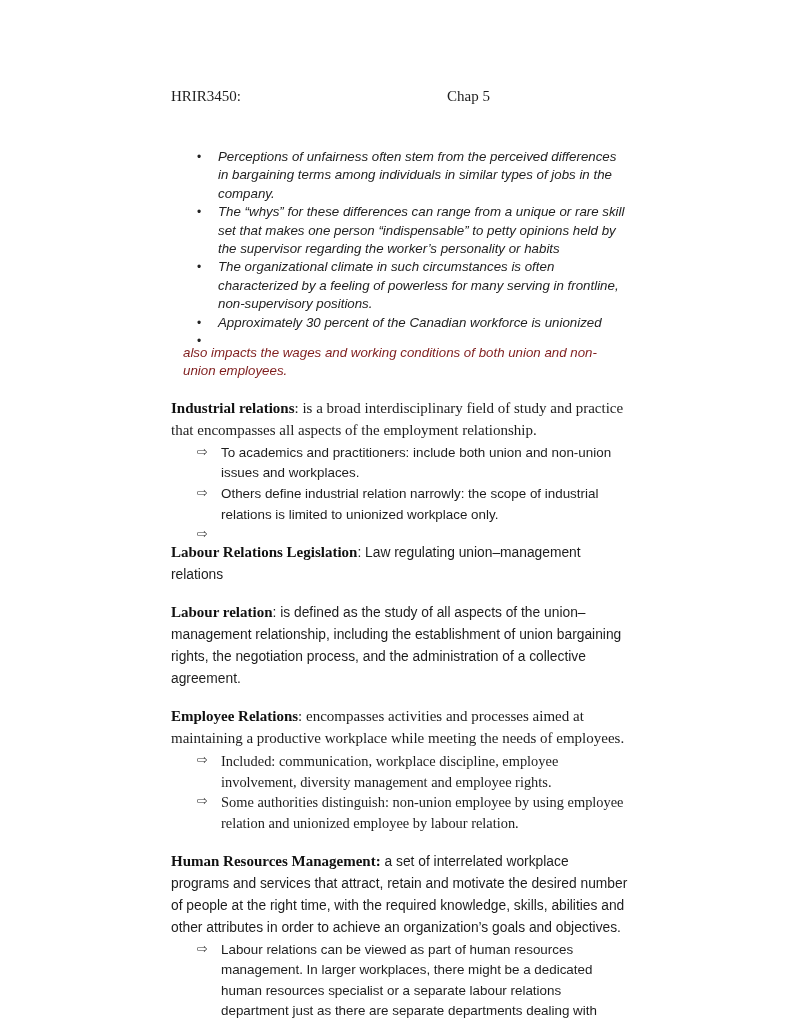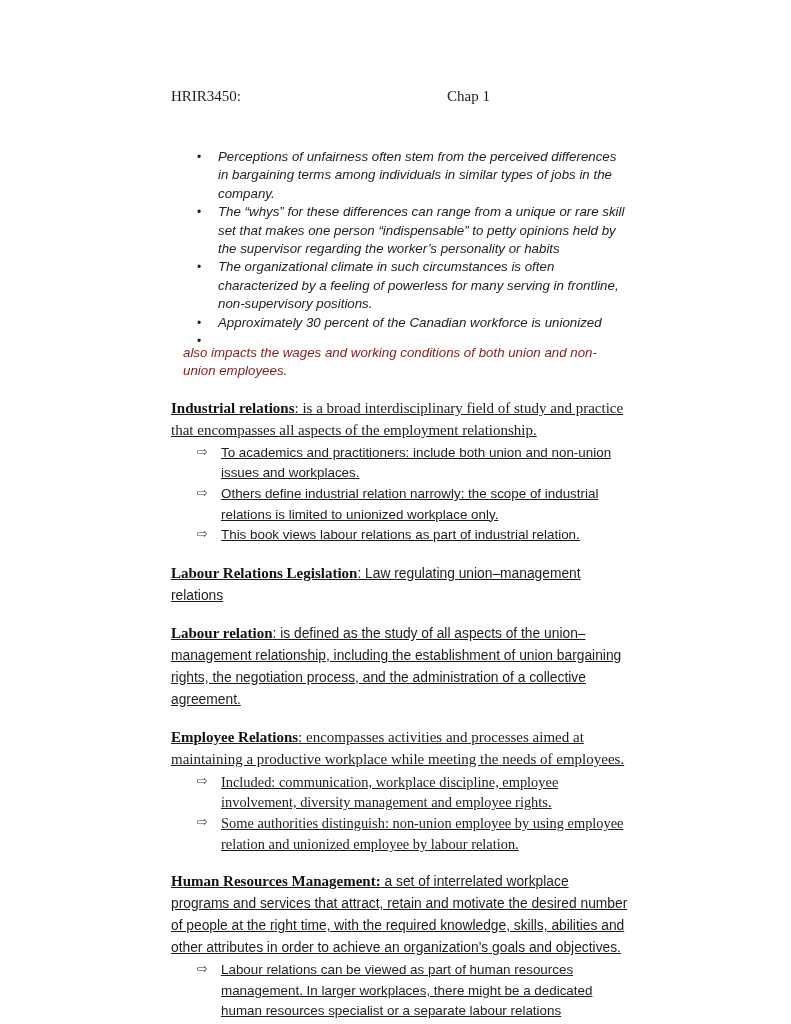--- a/index.html
+++ b/index.html
@@ -27,41 +27,41 @@
   ul.intro .dot{position:absolute;left:26px;top:0;font-style:normal;font-size:12px;}
   .hanging{margin:12px;font-family:"Liberation Sans",sans-serif;font-style:italic;
     font-size:13.3px;line-height:18.4px;color:#7f1d1d;}
 
   
   h1.sec{margin:22px 0 0 0;text-align:center;
     font-family:"Liberation Sans",sans-serif;font-weight:bold;
     font-size:15.6px;line-height:20px;color:#111;}
 
   
-  .def{margin-top:16px;text-decoration:underline;}
+  .def{margin-top:16px;}
   .def p.dp{margin:0;line-height:21px;}
   .term{font-family:"Liberation Serif",serif;font-weight:bold;font-size:15px;color:#111;}
   .rest-serif{font-family:"Liberation Serif",serif;font-size:15px;}
   .rest-sans{font-family:"Liberation Sans",sans-serif;font-size:13.8px;}
 
   ul.subs{list-style:none;margin:2px 0 0 0;padding:0;line-height:20.6px;}
   ul.subs.sans{font-family:"Liberation Sans",sans-serif;font-size:13.4px;}
   ul.subs.serif{font-family:"Liberation Serif",serif;font-size:14.4px;}
   ul.subs li{position:relative;padding-left:50px;}
   ul.subs .arrow{position:absolute;left:26px;top:-1px;font-size:12.5px;color:#333;
     font-family:"DejaVu Sans",sans-serif;}
 </style>
 </head>
 <body>
 
 <div class="page">
 
   <div class="header">
     <span class="course">HRIR3450:</span>
-    <span class="chap">Chap 1</span>
+    <span class="chap">Chap 5</span>
   </div>
 
   <ul class="intro">
 
       <li>
         <span class="dot">•</span>
         <span>Perceptions of unfairness often stem from the perceived differences in bargaining terms among individuals in similar types of jobs in the company.</span>
       </li>
 
       <li>
@@ -96,21 +96,20 @@
           <span>To academics and practitioners: include both union and non-union issues and workplaces.</span>
         </li>
 
         <li>
           <span class="arrow">⇨</span>
           <span>Others define industrial relation narrowly: the scope of industrial relations is limited to unionized workplace only.</span>
         </li>
 
         <li>
           <span class="arrow">⇨</span>
-          <span>This book views labour relations as part of industrial relation.</span>
         </li>
       </ul>
   </div>
 
   <div class="def">
     <p class="dp"><span class="term">Labour Relations Legislation</span><span class="rest-sans">: Law regulating union–management relations</span></p>
   </div>
 
   <div class="def">
     <p class="dp"><span class="term">Labour relation</span><span class="rest-sans">: is defined as the study of all aspects of the union–management relationship, including the establishment of union bargaining rights, the negotiation process, and the administration of a collective agreement.</span></p>

